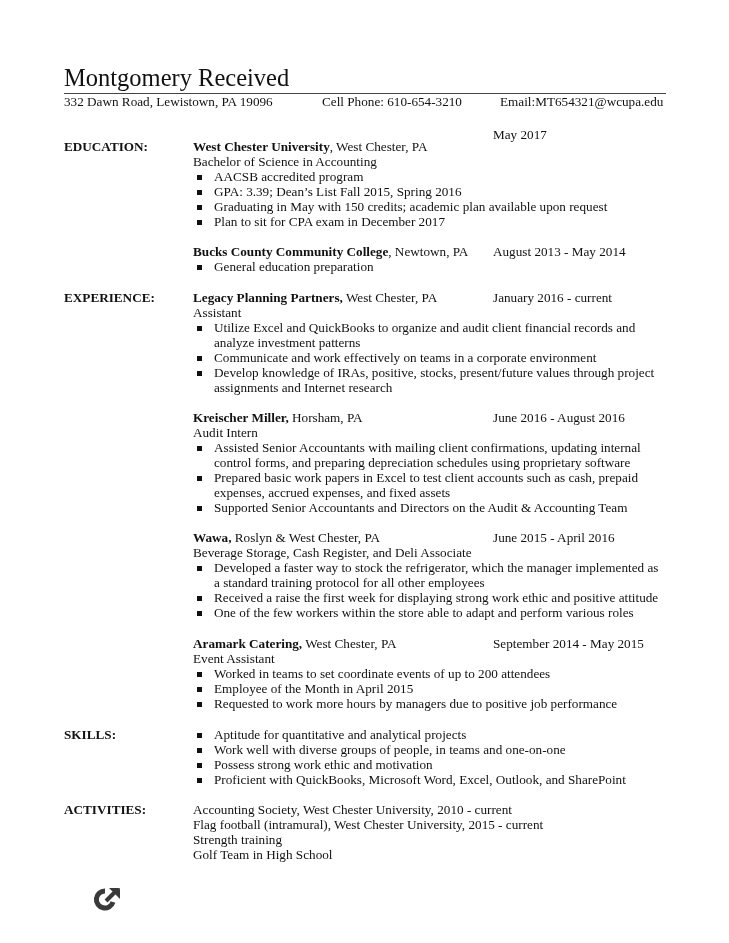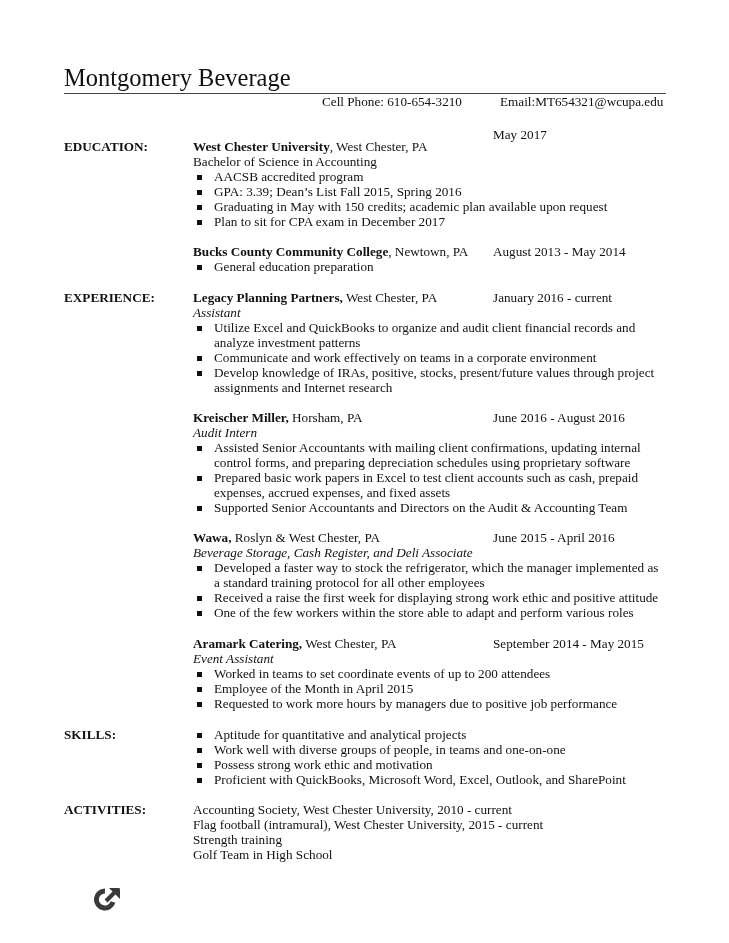--- a/index.html
+++ b/index.html
@@ -5,32 +5,33 @@
   html, body { margin:0; padding:0; background:#ffffff; }
   body { width:729px; height:943px; position:relative; overflow:hidden;
          font-family:"Liberation Serif", serif; color:#111; font-size:13.2px; }
   .name { position:absolute; left:64px; top:63px; font-size:24.5px; line-height:30px; color:#111; }
   .rule { position:absolute; left:64px; top:93px; width:602px; height:1px; background:#444; }
   .contact { position:absolute; top:94px; left:0; width:729px; height:16px; line-height:16px; }
   .contact span { position:absolute; white-space:nowrap; }
   .sec { position:absolute; left:64px; font-weight:bold; white-space:nowrap; }
   .line { position:absolute; white-space:nowrap; line-height:15px; }
   .b { font-weight:bold; }
-  .i { font-style:italic; }
+  .i { }
   .bul { position:absolute; width:5px; height:5px; background:#111; }
   .logo { position:absolute; left:93px; top:884px; width:30px; height:30px; }
 </style>
 </head>
 <body>
 
 <div>
 
-  <div class="name">Montgomery Beverage</div>
+  <div class="name">Montgomery Received</div>
   <div class="rule"></div>
   <div class="contact">
+    <span style="left:64px">332 Dawn Road, Lewistown, PA 19096</span>
     <span style="left:322px">Cell Phone: 610-654-3210</span>
     <span style="left:500px">Email:MT654321@wcupa.edu</span>
   </div>
 
   <div class="sec" style="top:139px">EDUCATION:</div>
   <div class="line" style="left:193px;top:139px"><span class="b">West Chester University</span><span>, West Chester, PA</span></div>
   <div class="line" style="left:493px;top:127px">May 2017</div>
   <div class="line" style="left:193px;top:154px">Bachelor of Science in Accounting</div>
   <div class="bul" style="left:197px;top:175px"></div>
   <div class="line" style="left:214px;top:169px">AACSB accredited program</div>

